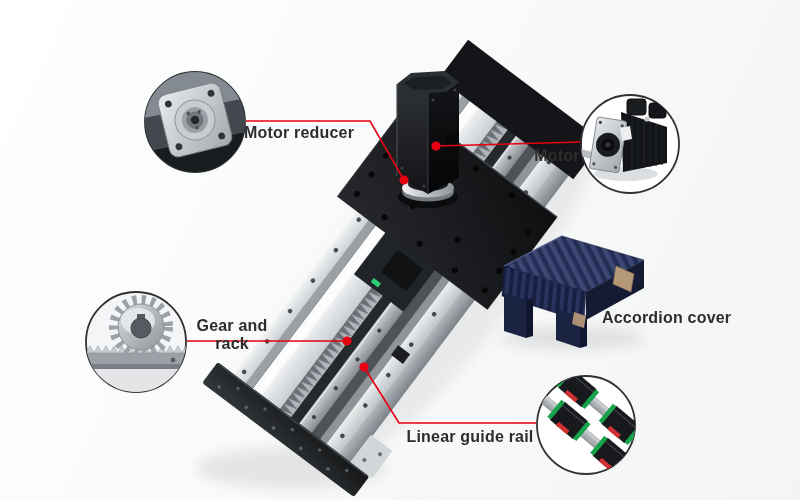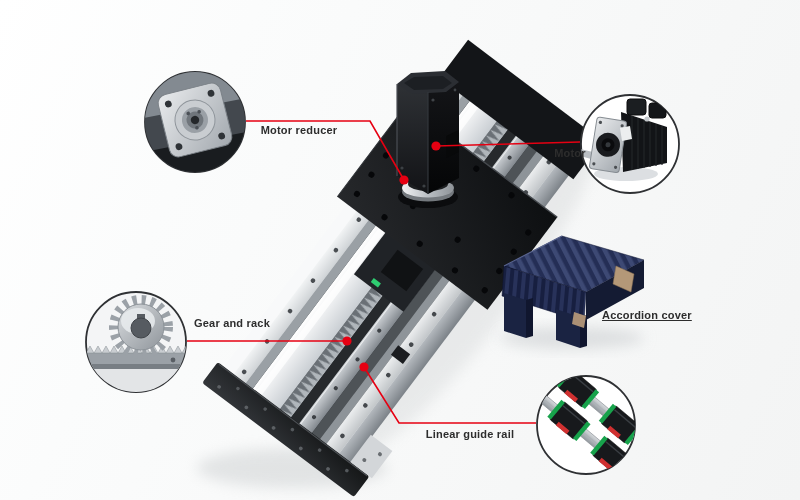--- a/index.html
+++ b/index.html
@@ -5,21 +5,21 @@
   html,body{margin:0;padding:0;}
   .stage{
     position:relative;width:800px;height:500px;overflow:hidden;
     background:linear-gradient(115deg,#ffffff 0%,#fbfcfc 25%,#f3f4f4 100%);
     font-family:"Liberation Sans",sans-serif;
   }
   .stage svg{position:absolute;left:0;top:0;}
   .label{
     position:absolute;
     font-family:"Liberation Sans",sans-serif;
-    font-size:11px;font-weight:600;line-height:1.12;
+    font-size:16px;font-weight:600;line-height:1.12;
     color:#2d2d2d;letter-spacing:.2px;
   }
   .label.center{text-align:center;}
   .note-line{display:block;}
 </style>
 </head>
 <body>
 
 <div class="stage">
 <svg width="800" height="500" viewBox="0 0 800 500">
@@ -317,19 +317,19 @@
     <polygon points="504,293 526,300 526,338 504,331" fill="#1a2342"></polygon>
     <polygon points="526,300 533,298 533,336 526,338" fill="#10162e"></polygon>
     <polygon points="556,309 580,317 580,348 556,340" fill="#1a2342"></polygon>
     <polygon points="580,317 587,315 587,346 580,348" fill="#10162e"></polygon>
     <polygon points="616,266 634,274 631,292 613,284" fill="#b49878" stroke="#8d7355" stroke-width="0.5"></polygon>
     <polygon points="574,312 586,316 584,328 572,324" fill="#ab9075"></polygon>
   </g>
 </svg>
 
   <div class="label center" style="left:240px;top:124px;width:118px;">Motor reducer</div>
-  <div class="label center" style="left:538px;top:147px;width:64px;">Motor</div>
+  <div class="label center" style="left:525px;top:147px;width:64px;">Motor</div>
   <div class="label center" style="left:406px;top:428px;width:128px;">Linear guide rail</div>
   <div class="label center" style="left:179px;top:317px;width:106px;">Gear and rack</div>
-  <div class="label" style="left:602px;top:309px;width:130px;text-decoration:underline;">
+  <div class="label" style="left:602px;top:309px;width:130px;">
     <span class="note-line">Accordion cover</span>
   </div>
 </div>
 
 </body></html>

